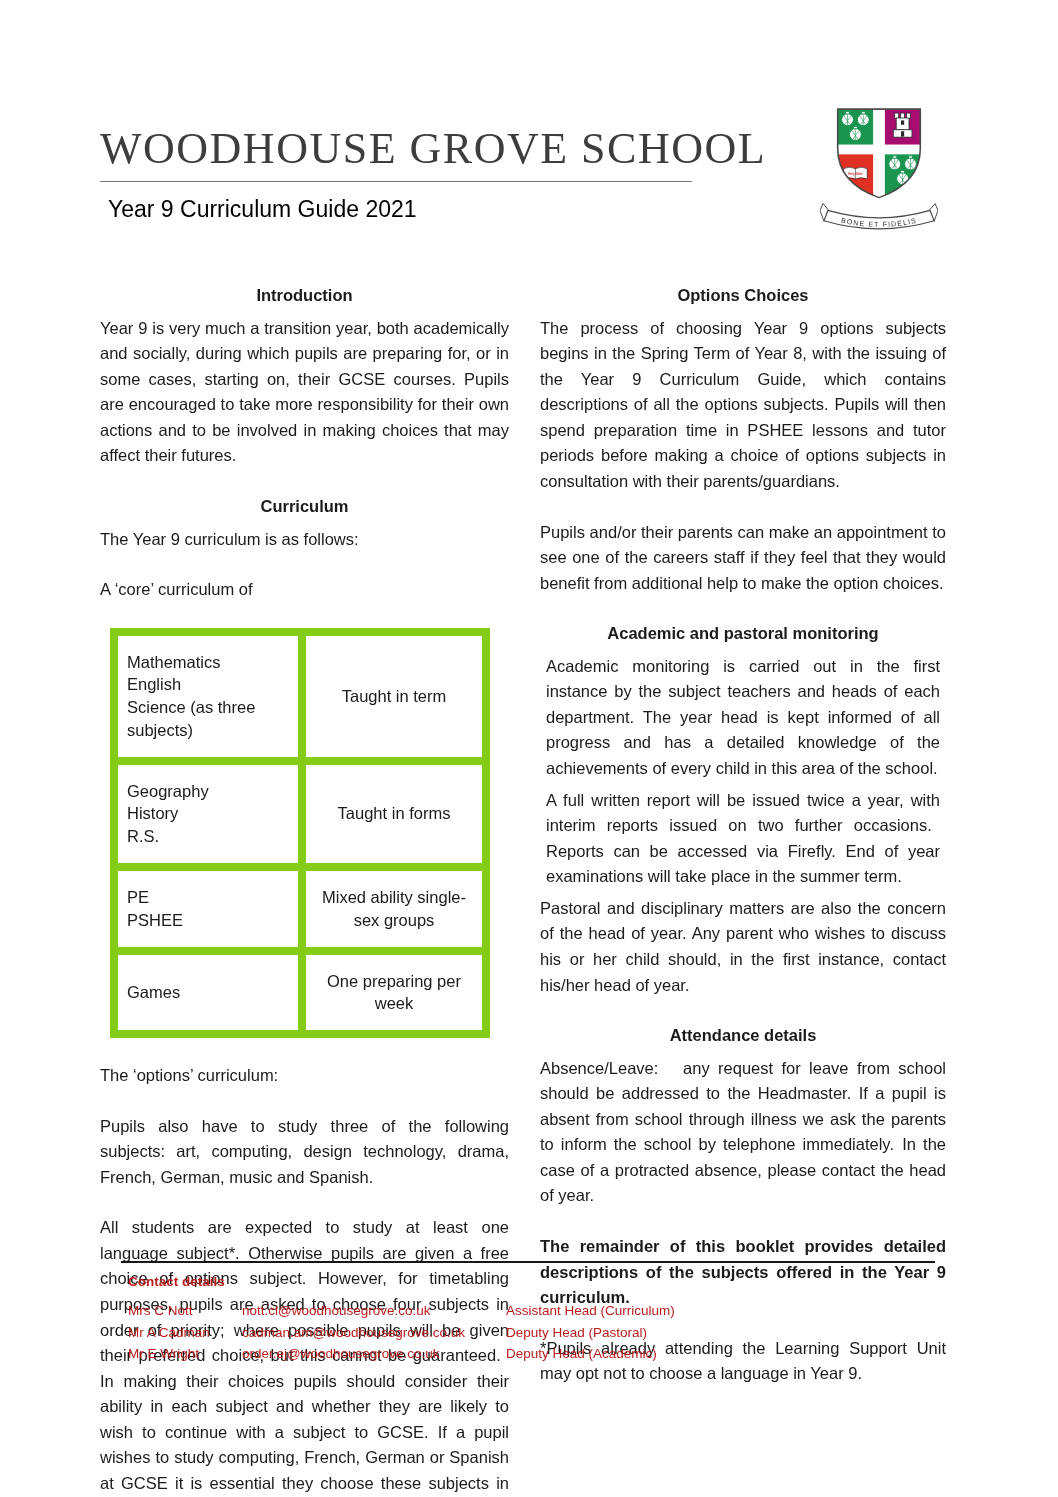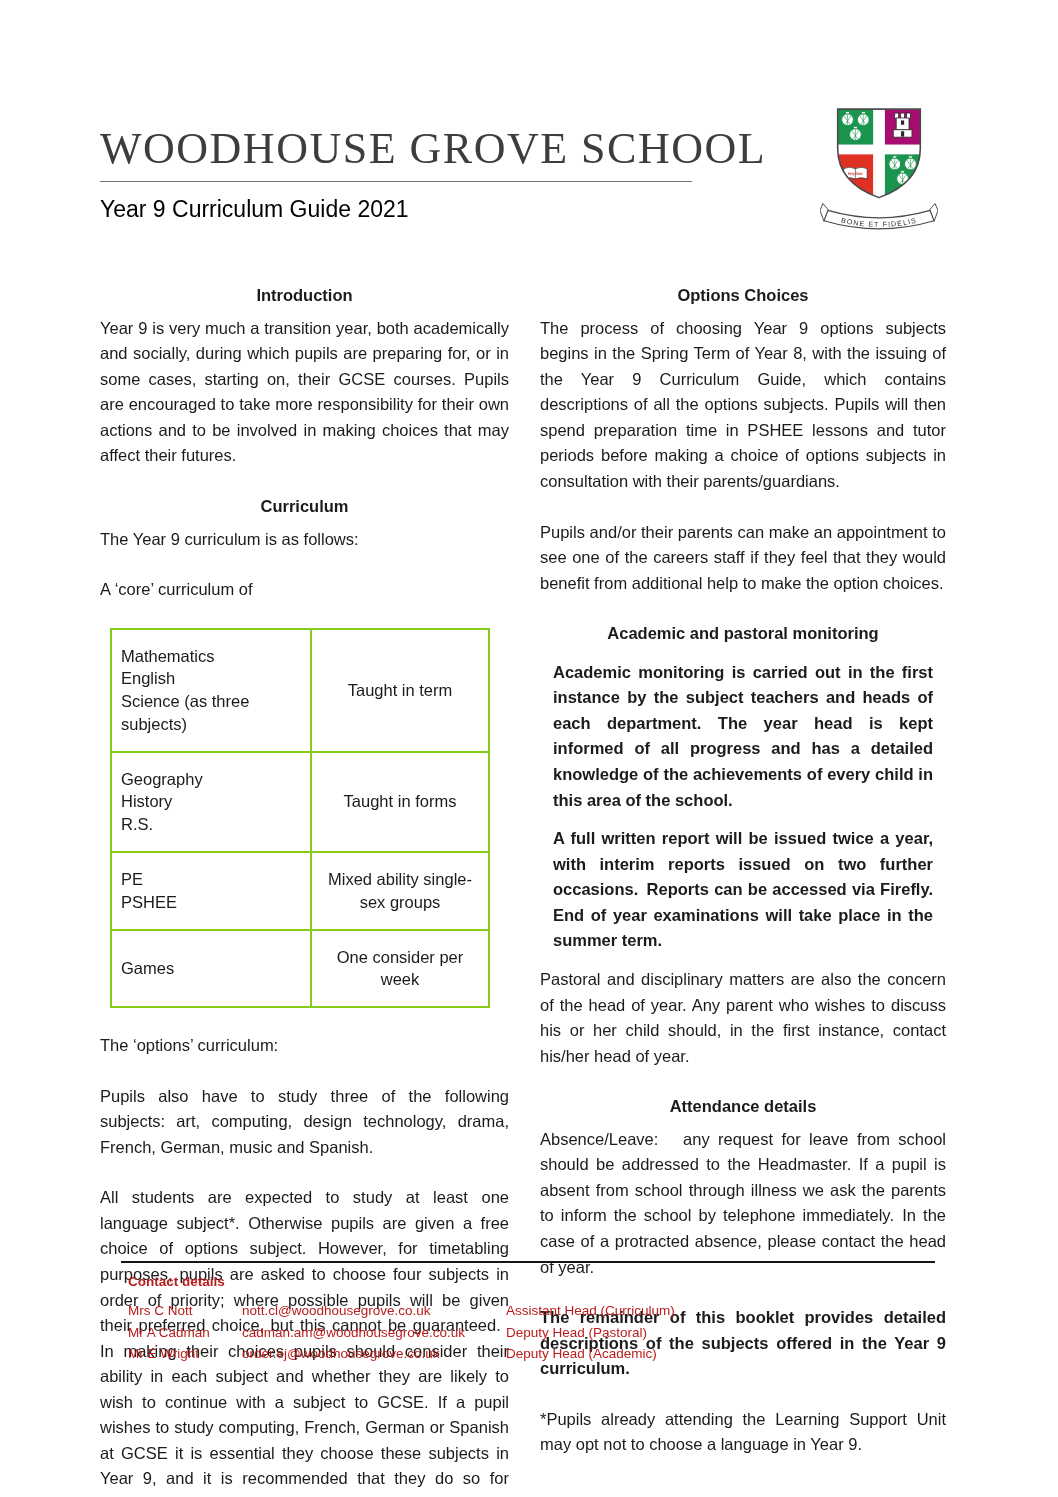--- a/index.html
+++ b/index.html
@@ -8,36 +8,36 @@
     font-family:"Liberation Sans", sans-serif; color:#1b1b1b; overflow:hidden;
   }
 
   
   .doc-title {
     position:absolute; left:100px; top:123px;
     font-family:"Liberation Serif", serif; font-weight:400;
     font-size:44px; letter-spacing:1.5px; color:#3d3d40; white-space:nowrap;
   }
   .title-rule { position:absolute; left:100px; top:181px; width:592px; border-top:1.5px solid #757577; }
-  .doc-subtitle { position:absolute; left:100px; top:196px; font-size:23px; color:#000; }
+  .doc-subtitle { position:absolute; left:108px; top:196px; font-size:23px; color:#000; }
   .crest { position:absolute; left:820px; top:101px; width:118px; height:150px; }
 
   
   .col { position:absolute; top:283px; font-size:16.5px; line-height:1.55; text-align:justify; }
   .col-left  { left:100px; width:409px; }
   .col-right { left:540px; width:406px; }
   .sec { font-size:16.5px; font-weight:700; margin:0 0 7px 0; text-align:center; }
   .col p { margin:0 0 25px 0; }
-  .col p.tight { margin:13px;font-weight:bold; }
+  .col p.tight { margin:6px; }
   .col p.bold { font-weight:700; }
   .col p.footnote { margin-top:8px; }
 
   
   .core-table { border-collapse:collapse; margin:1px 0 25px 10px; width:380px; font-size:16.5px; text-align:left; }
-  .core-table td { border:2px solid #84cc16; padding:15px 9px; line-height:1.38; vertical-align:middle; }
+  .core-table td { border:8px solid #84cc16; padding:15px 9px; line-height:1.38; vertical-align:middle; }
   .core-table td.grouping { width:158px; text-align:center; }
 
   
   .footer-rule { position:absolute; left:121px; top:1261px; width:814px; border-top:2px solid #161616; }
   .footer { position:absolute; left:128px; top:1274px; width:812px; font-size:13.5px; color:#b91c1c; }
   .footer-heading { font-weight:700; margin:0 0 11px 0; font-size:13.5px; }
   .contact-row { display:grid; grid-template-columns:114px 264px auto; line-height:1.6; }
 </style>
 </head>
 <body>
@@ -142,21 +142,21 @@
           <td>
             <div>PE</div>
             <div>PSHEE</div>
           </td>
           <td class="grouping">Mixed ability single-sex groups</td>
         </tr>
         <tr>
           <td>
             <div>Games</div>
           </td>
-          <td class="grouping">One consider per week</td>
+          <td class="grouping">One preparing per week</td>
         </tr>
       </tbody>
     </table>
 
     <p>The ‘options’ curriculum:</p>
     <p>Pupils also have to study three of the following subjects: art, computing, design technology, drama, French, German, music and Spanish.</p>
     <p>All students are expected to study at least one language subject*. Otherwise pupils are given a free choice of options subject. However, for timetabling purposes, pupils are asked to choose four subjects in order of priority; where possible pupils will be given their preferred choice, but this cannot be guaranteed. In making their choices pupils should consider their ability in each subject and whether they are likely to wish to continue with a subject to GCSE. If a pupil wishes to study computing, French, German or Spanish at GCSE it is essential they choose these subjects in Year 9, and it is recommended that they do so for design technology.</p>
   </div>
 
   <div class="col col-right">

